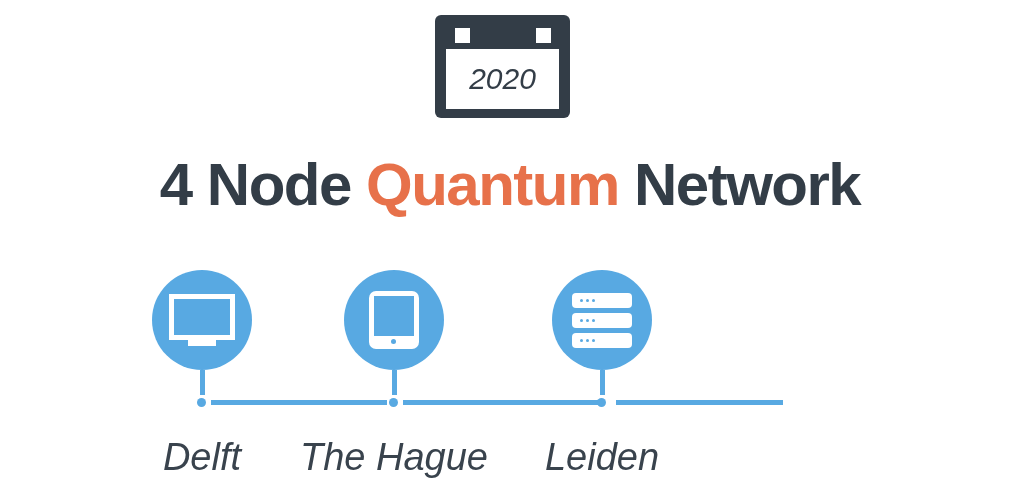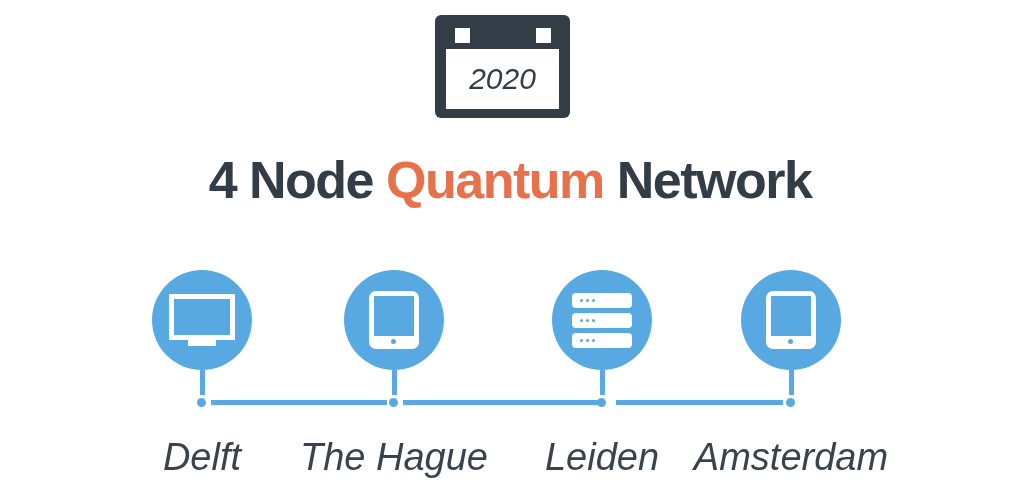--- a/index.html
+++ b/index.html
@@ -40,21 +40,21 @@
     font-style: italic;
     font-size: 30px;
     color: #333d47;
   }
 
   
   .title {
     position: absolute;
     left: 0; right: 0; top: 150px;
     text-align: center;
-    font-size: 52px;
+    font-size: 60px;
     font-weight: bold;
     letter-spacing: -1.5px;
     color: #333d47;
     white-space: nowrap;
   }
   .title .highlight { color: #e7714a; }
 
   
   .node {
     position: absolute;
@@ -221,25 +221,14 @@
             <span class="server-led"></span>
             <span class="server-led"></span>
         </div>
       </div>
     </div>
     <div class="stem"></div>
     <div class="node-dot"></div>
     <div class="node-label">Leiden</div>
   </div>
 
-  <div class="node n4">
-    <div class="node-circle">
-      <div class="icon-tablet">
-        <div class="tablet-screen"></div>
-        <div class="tablet-home"></div>
-      </div>
-    </div>
-    <div class="stem"></div>
-    <div class="node-dot"></div>
-    <div class="node-label">Amsterdam</div>
-  </div>
 
 </div>
 
 </body></html>

